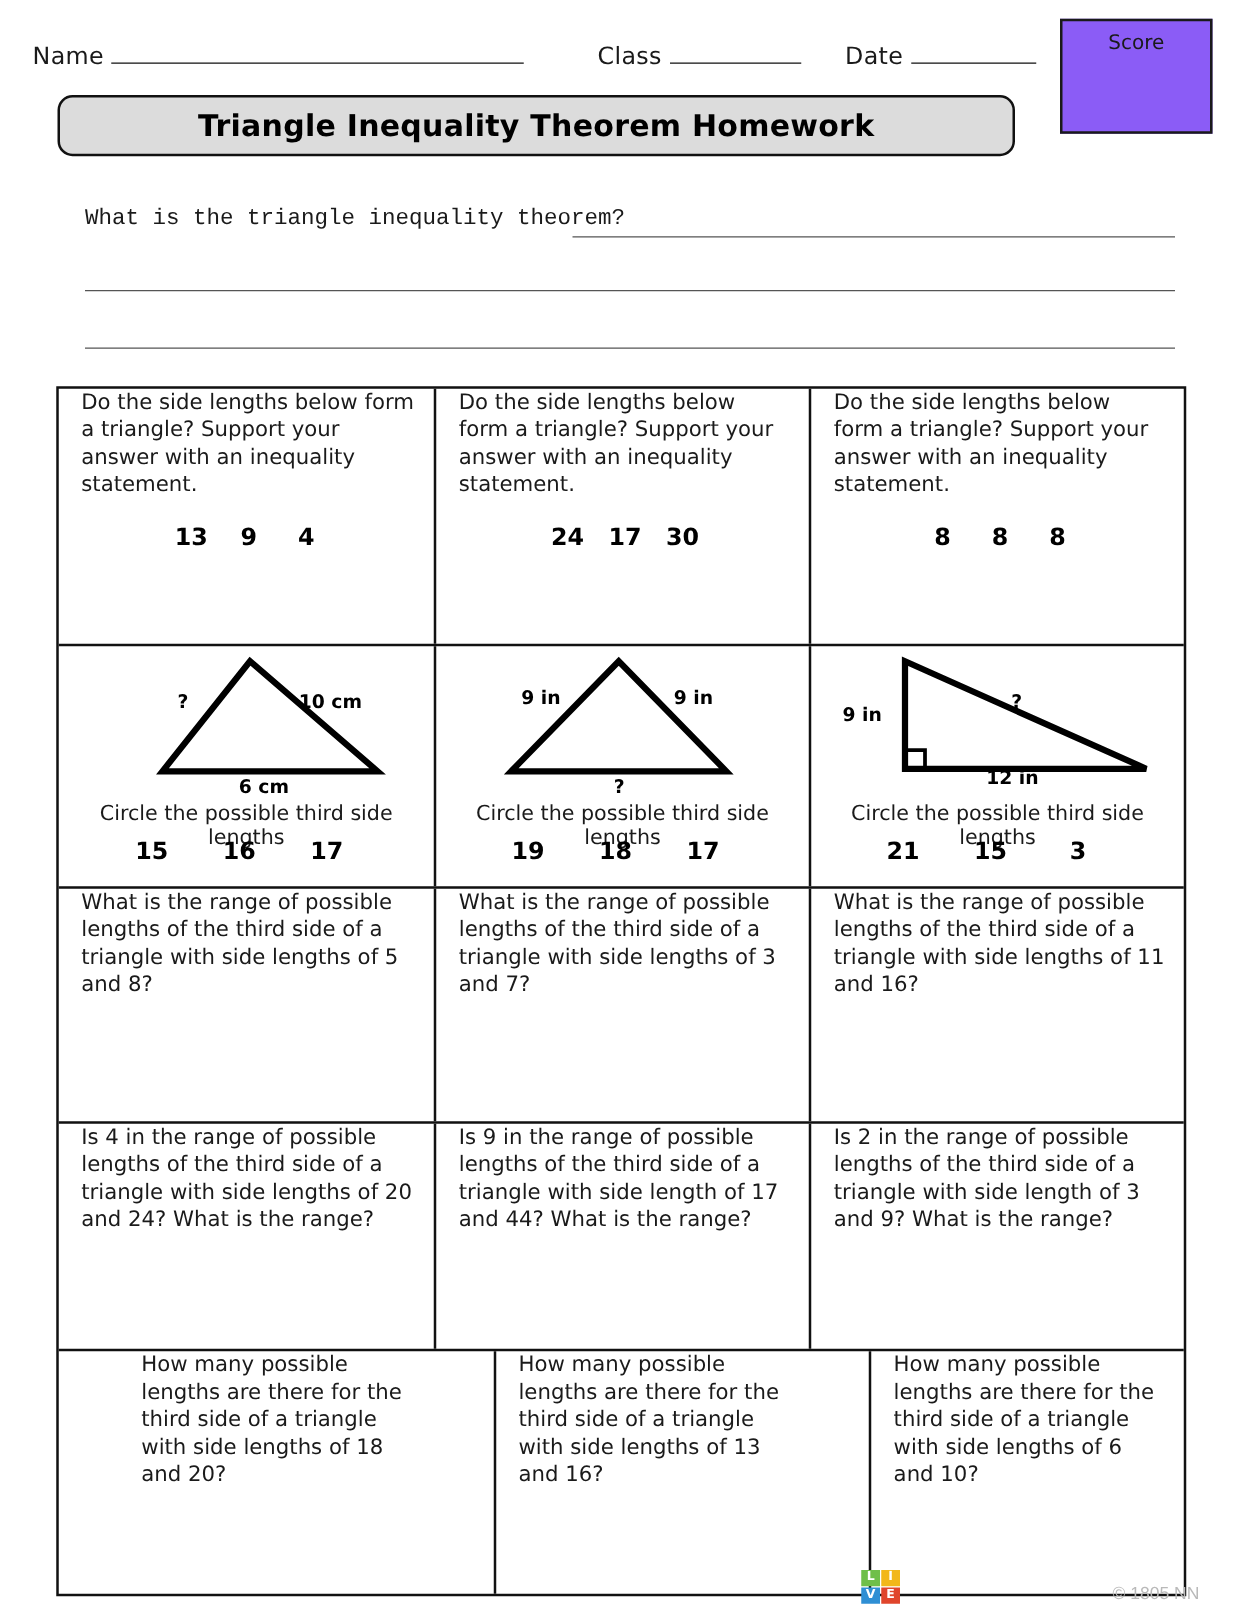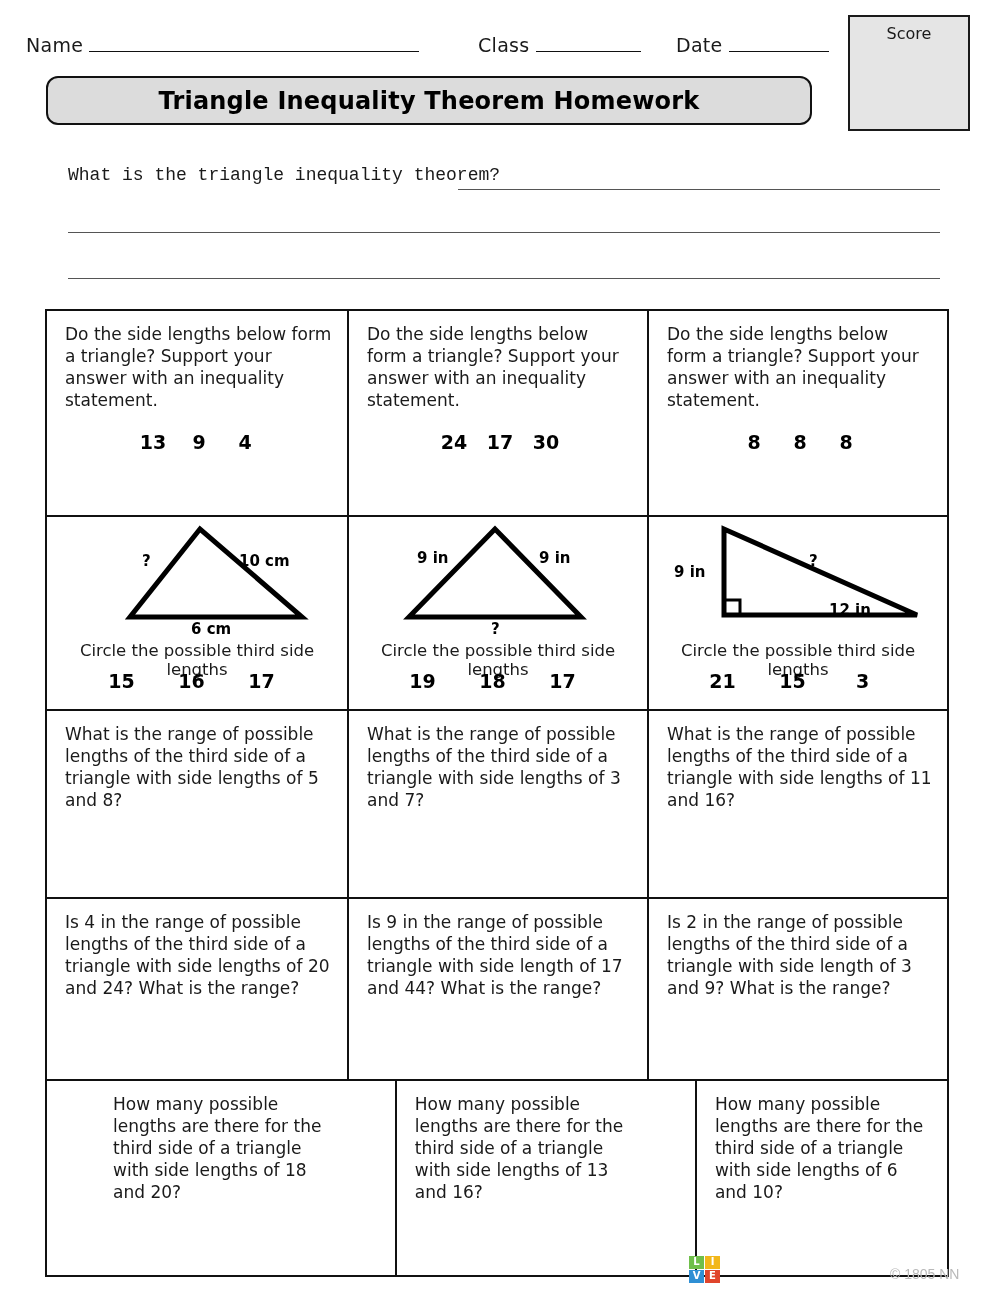--- a/index.html
+++ b/index.html
@@ -39,23 +39,23 @@
   #name-field { left: 26px; top: 34px; }
   #name-field .rule { width: 330px; }
   #class-field { left: 478px; top: 34px; }
   #class-field .rule { width: 105px; }
   #date-field { left: 676px; top: 34px; }
   #date-field .rule { width: 100px; }
 
   .score-box {
     position: absolute;
     left: 848px; top: 15px;
-    width: 122px; height: 116px;
+    width: 122px; height: 92px;
     border: 2px solid #1a1a1a;
-    background: #e5e5e5;
+    background: #8b5cf6;
     box-sizing: border-box;
   }
   .score-box .score-label {
     position: absolute;
     top: 7px; left: 0; right: 0;
     text-align: center;
     font-size: 16px;
     color: #1a1a1a;
   }
 
@@ -103,21 +103,21 @@
     width: 900px;
     border: 2px solid #111;
     border-collapse: collapse;
     box-sizing: content-box;
   }
   .grid-row { display: flex; }
   .grid-row + .grid-row { border-top: 2px solid #111; }
   .cell {
     width: 300px;
     box-sizing: border-box;
-    padding: 12px 14px 8px 18px;
+    padding: 0 14px 8px 18px;
     position: relative;
   }
   .cell + .cell { border-left: 2px solid #111; }
 
   .q-text {
     font-size: 17px;
     line-height: 1.30;
     color: #1a1a1a;
   }
   .nums {
@@ -301,21 +301,21 @@
     </div>
 
     <div class="cell">
       <div class="tri-wrap">
         <svg width="300" height="124" viewBox="0 0 300 124">
           <polygon points="75,12 75,98 268,98" fill="none" stroke="#000" stroke-width="5" stroke-linejoin="miter"></polygon>
           <polyline points="75,83 91,83 91,98" fill="none" stroke="#000" stroke-width="3"></polyline>
         </svg>
         <span class="tri-label" style="left:25px; top:46px;">9 in</span>
         <span class="tri-label" style="left:160px; top:35px;">?</span>
-        <span class="tri-label" style="left:140px; top:84px;margin-left:40px;">12 in</span>
+        <span class="tri-label" style="left:140px; top:96px;">12 in</span>
       </div>
       <div class="circle-instr">Circle the possible third side lengths</div>
       <div class="circle-nums">
         <span>21</span><span>15</span><span>3</span>
       </div>
     </div>
   </div>
 
   <div class="grid-row r3">
     <div class="cell">

